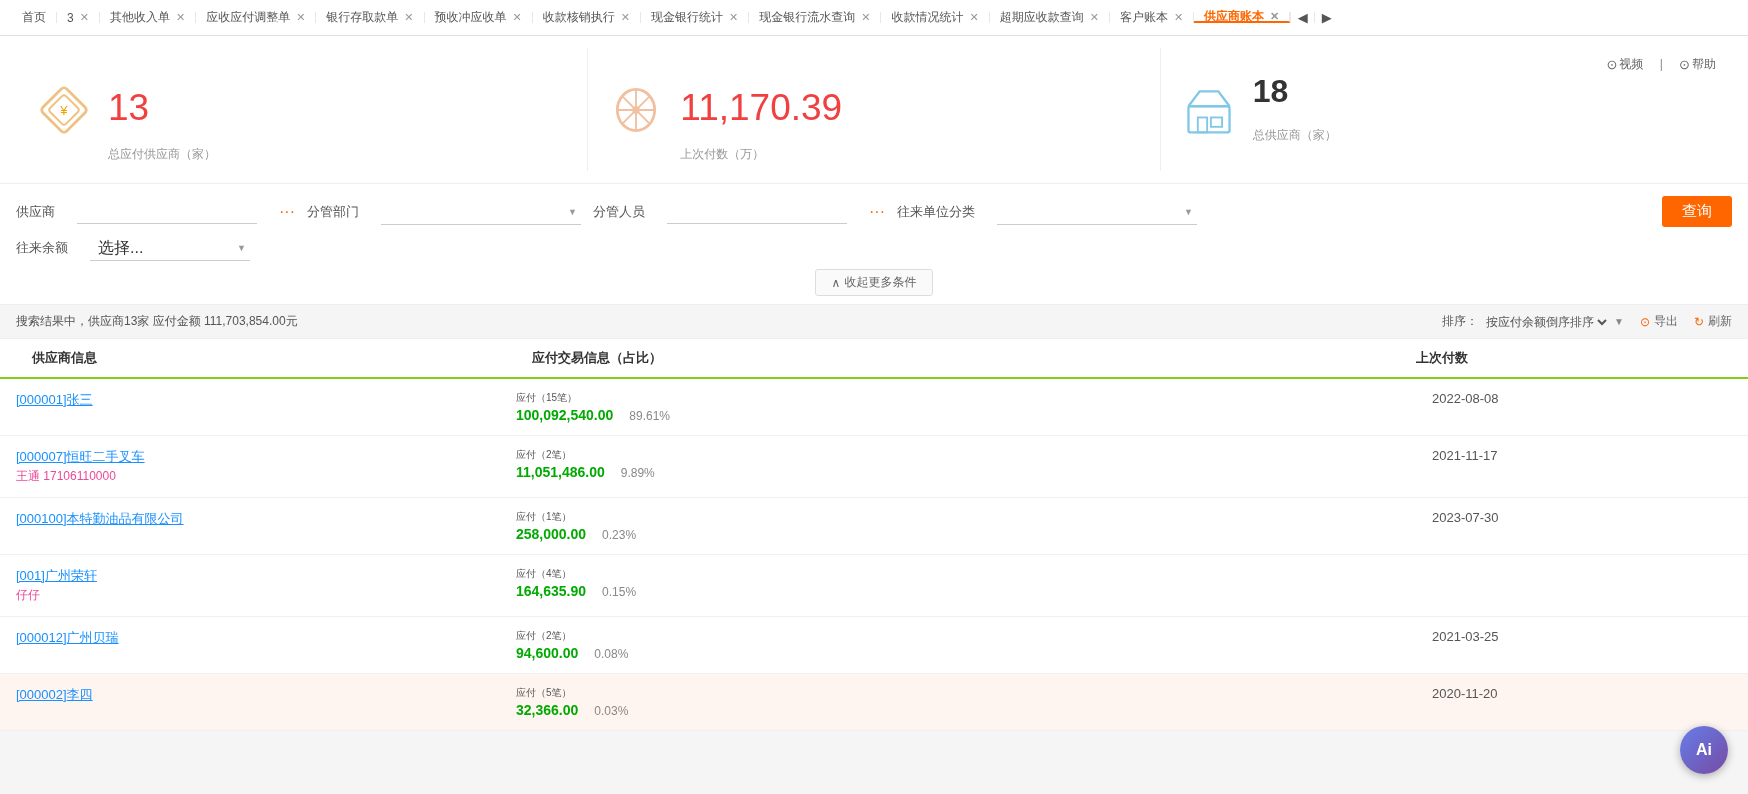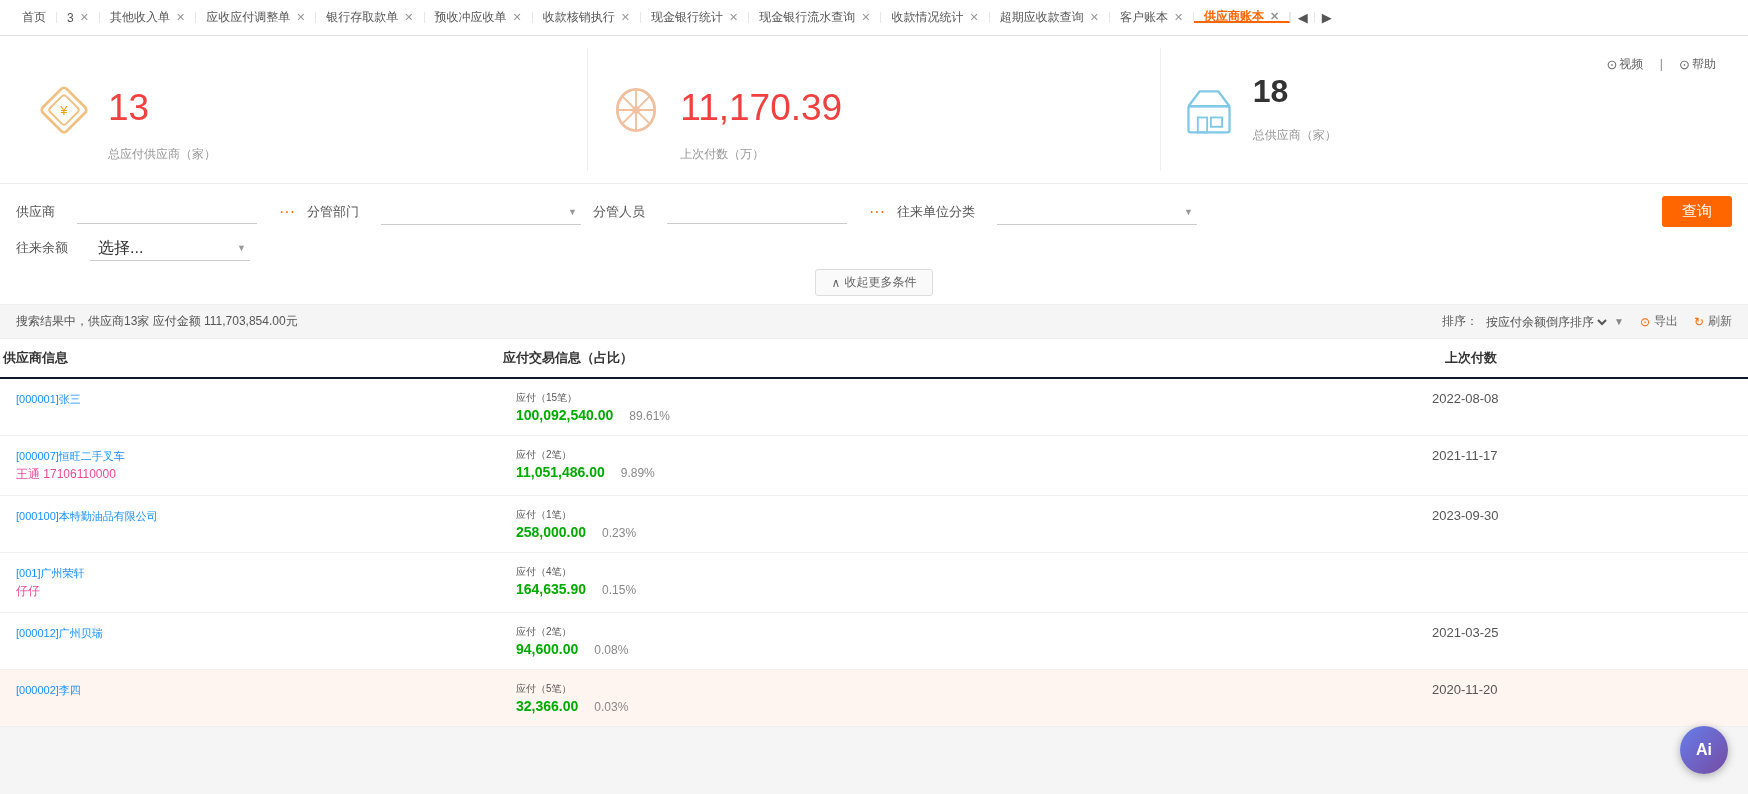--- a/index.html
+++ b/index.html
@@ -43,25 +43,25 @@
 
     
     .result-bar { display: flex; align-items: center; justify-content: space-between; padding: 8px 16px; background: #f5f5f5; border-bottom: 1px solid #eee; font-size: 12px; color: #555; }
     .result-actions { display: flex; align-items: center; gap: 16px; }
     .result-sort { display: flex; align-items: center; gap: 4px; }
     .result-sort select { border: none; background: transparent; font-size: 12px; color: #555; cursor: pointer; outline: none; }
     .action-btn { display: flex; align-items: center; gap: 4px; color: #666; font-size: 12px; cursor: pointer; }
 
     
     .table-container { background: #fff; margin: 0; }
-    .table-header { display: grid; grid-template-columns: 500px 1fr 300px; padding: 10px 3px; border-bottom: 2px solid #0f172a; font-weight: bold; font-size: 13px; color: #333; }
+    .table-header { display: grid; grid-template-columns: 500px 1fr 300px; padding: 10px 32px; border-bottom: 2px solid #84cc16; font-weight: bold; font-size: 13px; color: #333; }
     .table-body { }
     .table-row { display: grid; grid-template-columns: 500px 1fr 300px; padding: 12px 16px; border-bottom: 1px solid #f0f0f0; align-items: start; }
     .table-row.highlighted { background: #fff5f0; }
-    .supplier-link { color: #1890ff; cursor: pointer; font-size: 11px; }
+    .supplier-link { color: #1890ff; text-decoration: underline; cursor: pointer; font-size: 13px; }
     .supplier-sub { font-size: 12px; color: #ec4899; margin-top: 2px; }
     .tx-info { }
     .tx-label { font-size: 10px; color: #555; }
     .tx-amount { font-size: 14px; color: #00aa00; font-weight: bold; margin-top: 2px; }
     .tx-percent { font-size: 12px; color: #888; margin-left: 16px; }
     .tx-row { display: flex; align-items: baseline; gap: 0; }
     .last-pay { font-size: 13px; color: #555; }
 
     
     .main-scroll { overflow-y: auto; max-height: 500px; }
@@ -311,21 +311,21 @@
           <span>[000100]</span><span>本特勤油品有限公司</span>
         </a>
       </div>
       <div class="tx-info">
         <div class="tx-label">应付（1笔）</div>
         <div class="tx-row">
           <span class="tx-amount">258,000.00</span>
           <span class="tx-percent">0.23%</span>
         </div>
       </div>
-      <div class="last-pay">2023-09-30</div>
+      <div class="last-pay">2023-07-30</div>
     </div>
 
     <div class="table-row">
       <div>
         <a class="supplier-link">
           <span>[001]</span><span>广州荣轩</span>
         </a>
         <div class="supplier-sub">仔仔</div>
       </div>
       <div class="tx-info">

